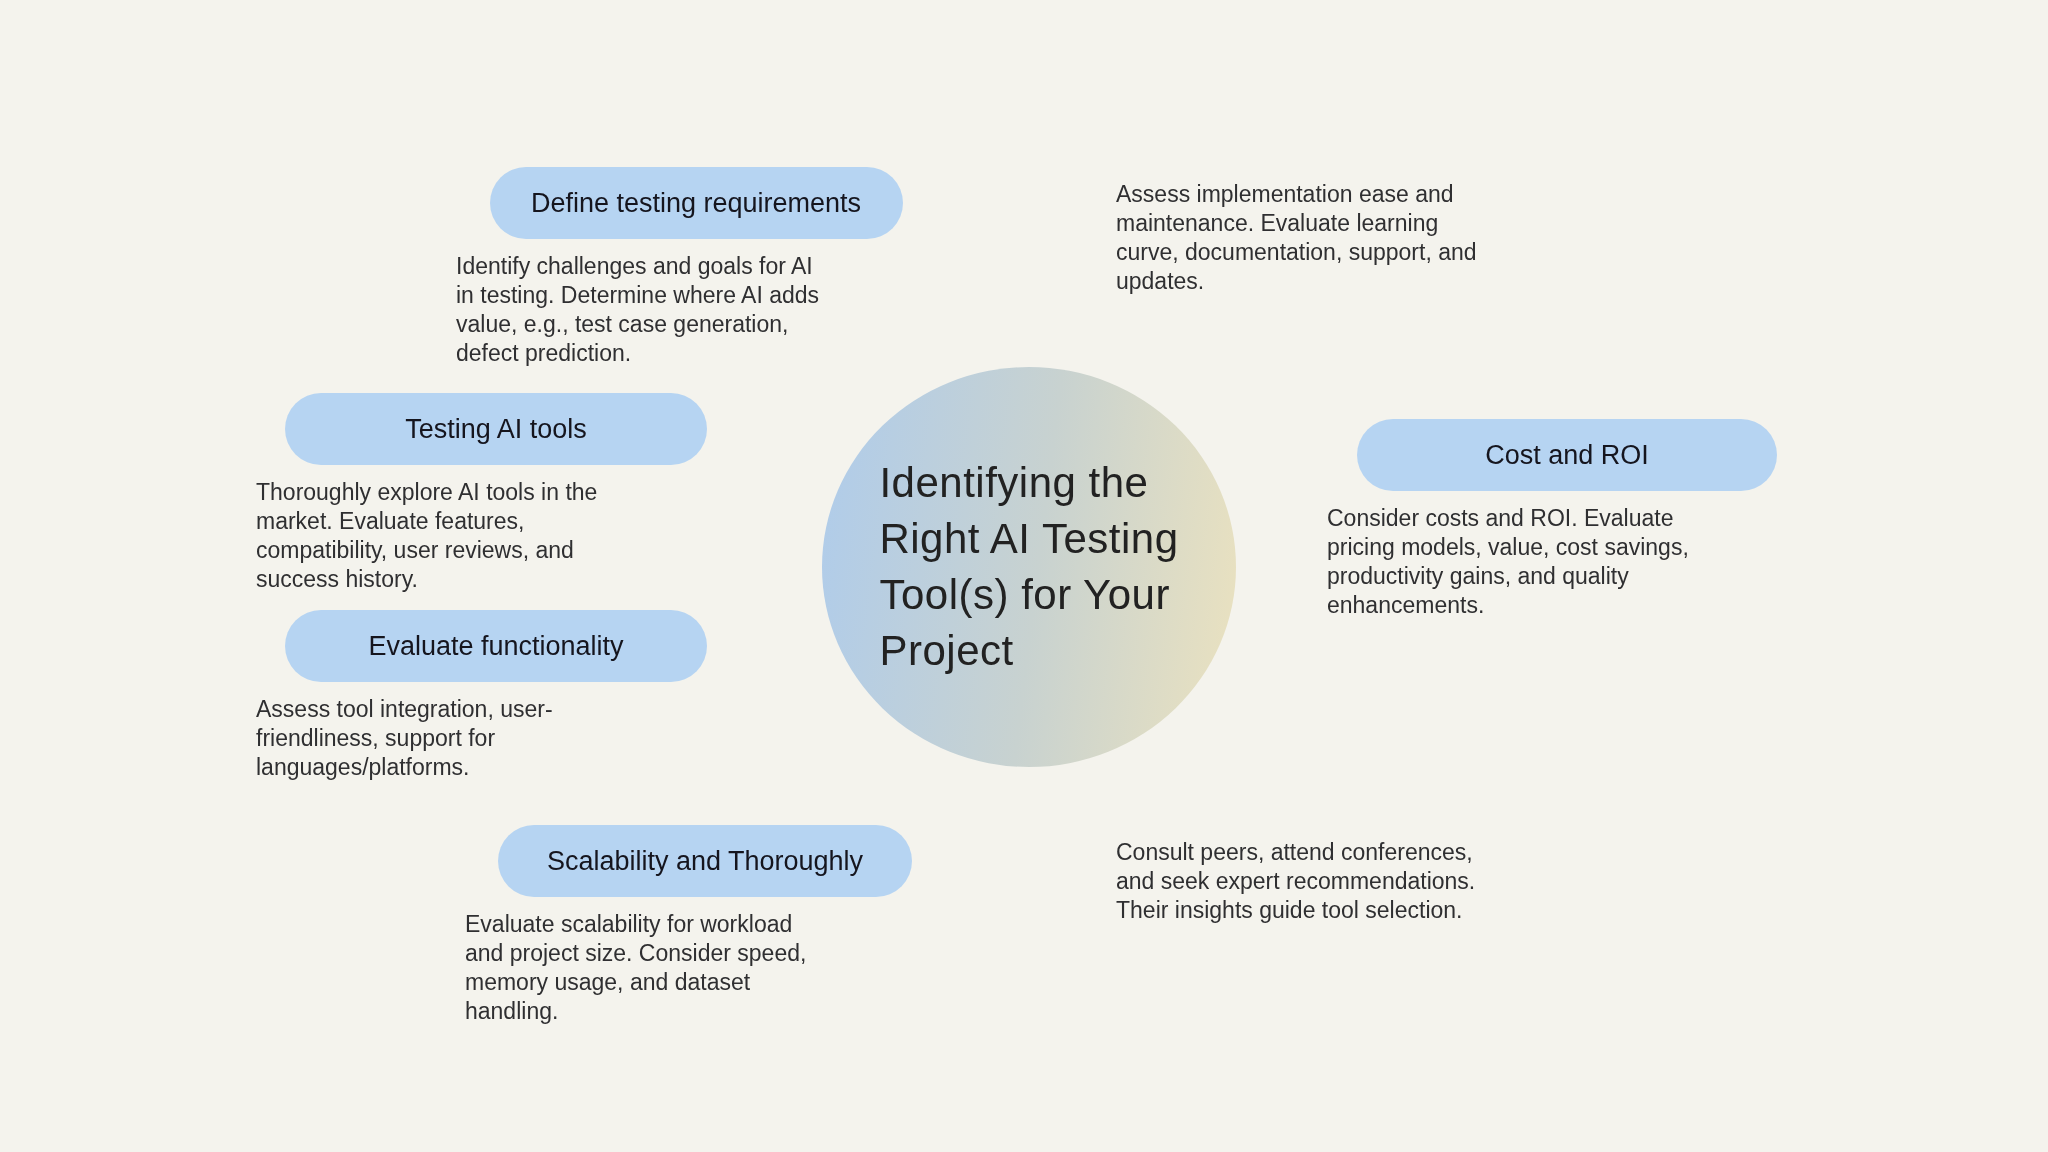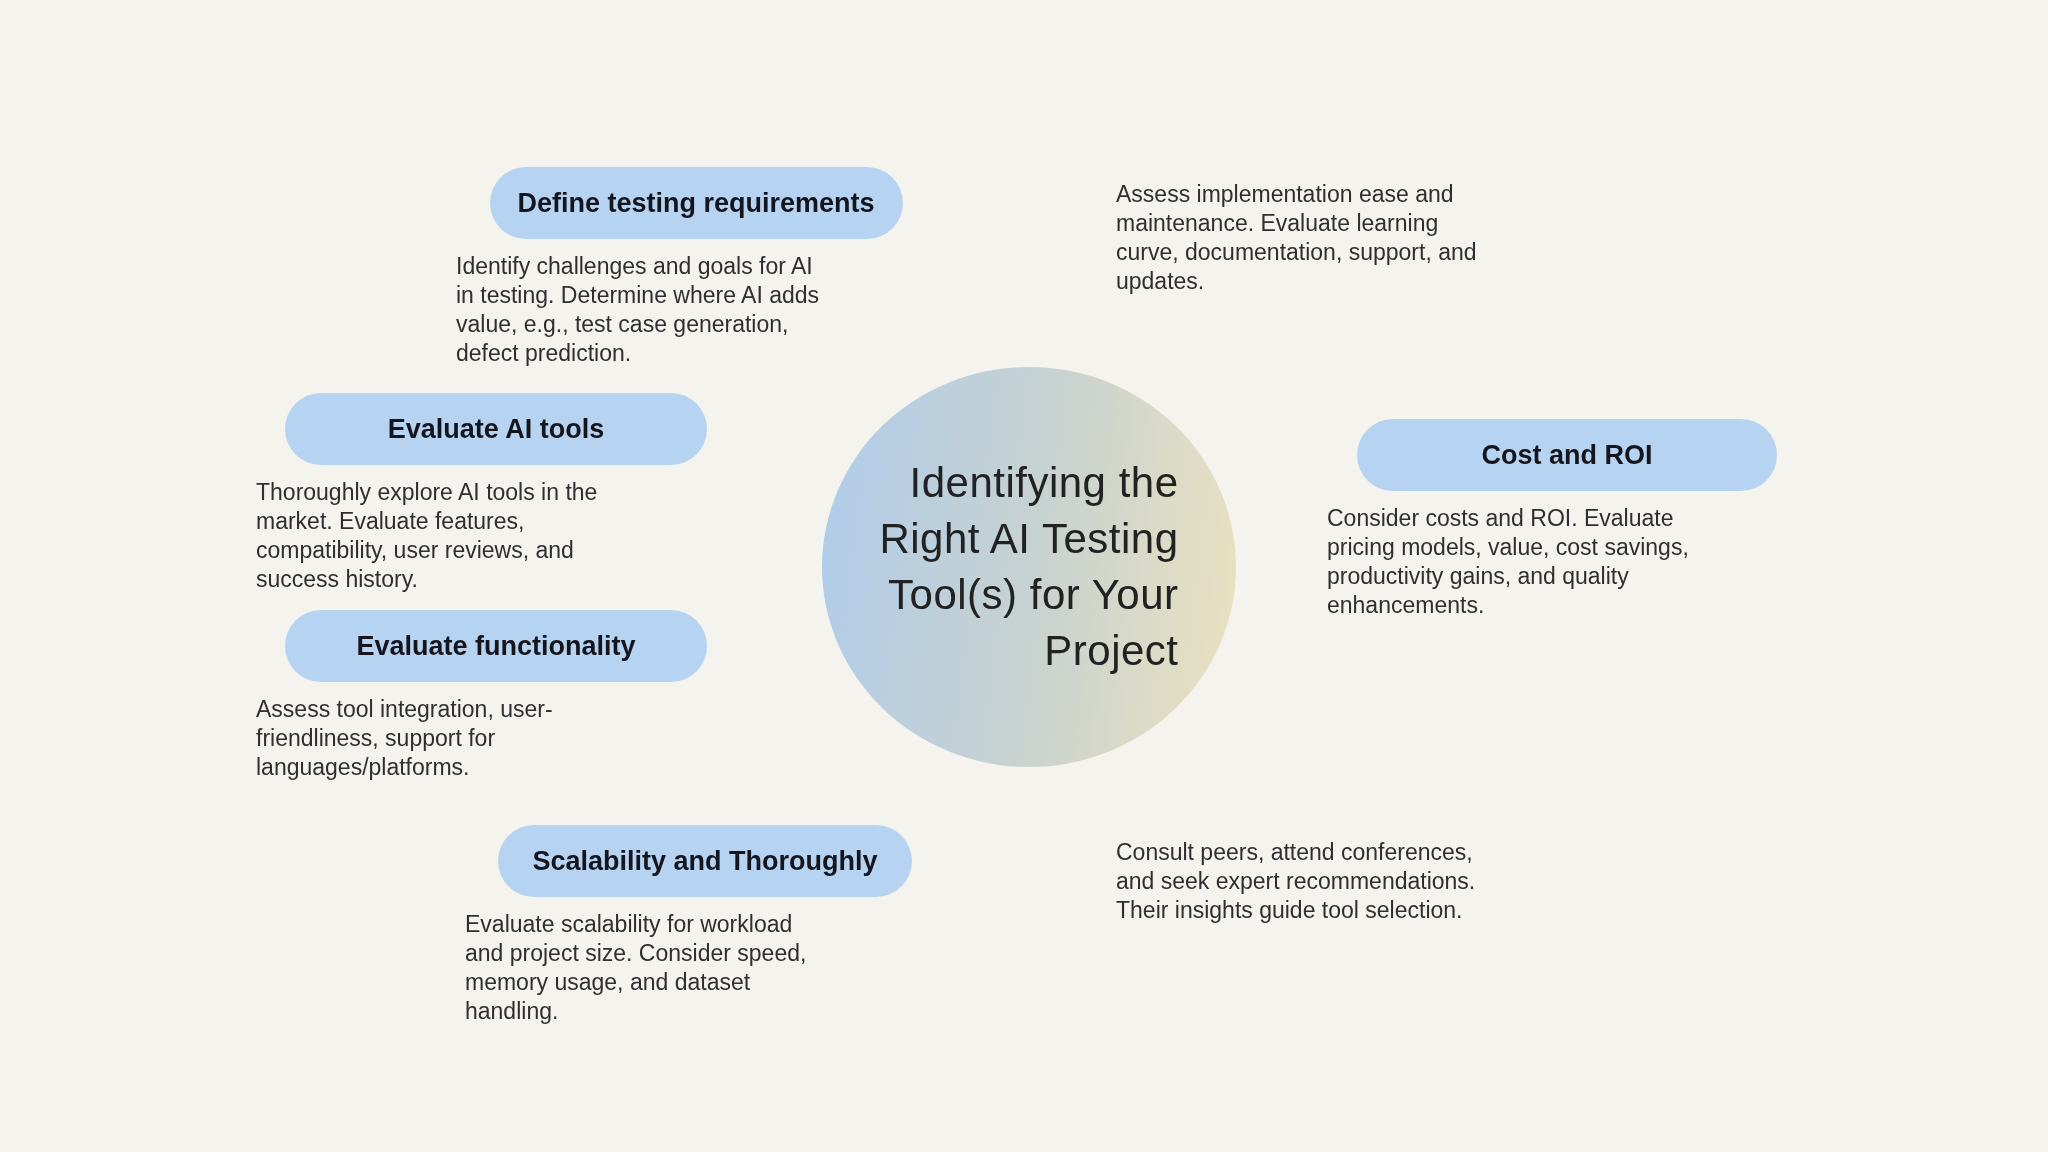--- a/index.html
+++ b/index.html
@@ -25,21 +25,21 @@
     position: absolute;
     left: 822px;
     top: 367px;
     width: 414px;
     height: 400px;
     border-radius: 50%;
     background: linear-gradient(97deg, #afcceb 0%, #c8d2d0 52%, #ebe2bf 100%);
     display: flex;
     align-items: center;
     justify-content: center;
-    text-align: right;
+    text-align: left;
   }
   .center-title {
     font-size: 42px;
     line-height: 56px;
     font-weight: 300;
     color: #222222;
     letter-spacing: 0.5px;
     white-space: pre-line;
   }
 
@@ -55,21 +55,21 @@
     border-radius: 36px;
     background: #b6d4f2;
     display: flex;
     align-items: center;
     justify-content: center;
     box-sizing: border-box;
     padding: 0 20px;
   }
   .pill-title {
     font-size: 27px;
-    font-weight: bold;
+    font-weight: normal;
     color: #15151e;
     white-space: nowrap;
   }
   .desc {
     margin-top: 13px;
     width: 100%;
     font-size: 23px;
     line-height: 29px;
     color: #2f2f31;
     white-space: pre-line;
@@ -117,21 +117,21 @@
 
   <div class="node n2">
     <div class="desc">Assess implementation ease and
 maintenance. Evaluate learning
 curve, documentation, support, and
 updates.</div>
   </div>
 
   <div class="node n3">
     <div class="pill">
-      <span class="pill-title">Evaluate AI tools</span>
+      <span class="pill-title">Testing AI tools</span>
     </div>
     <div class="desc">Thoroughly explore AI tools in the
 market. Evaluate features,
 compatibility, user reviews, and
 success history.</div>
   </div>
 
   <div class="node n4">
     <div class="pill">
       <span class="pill-title">Cost and ROI</span>

